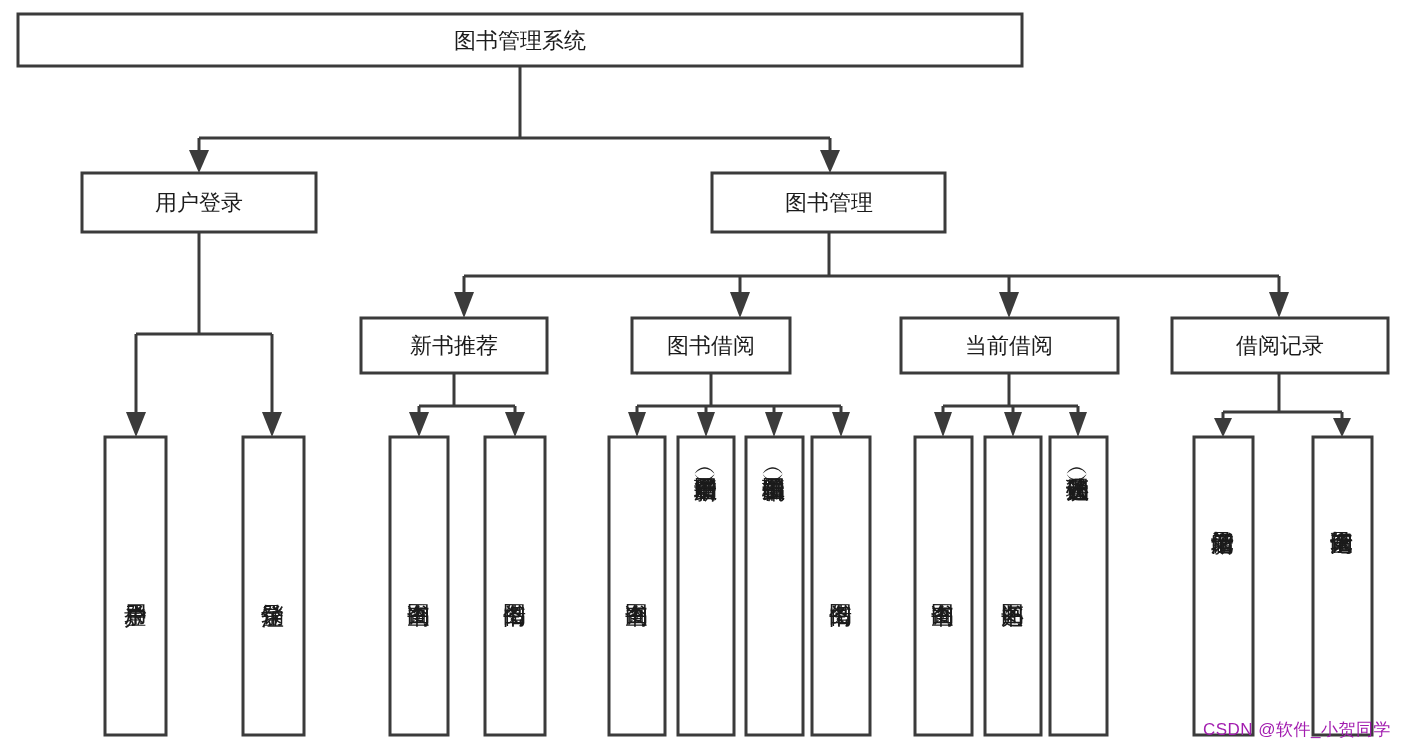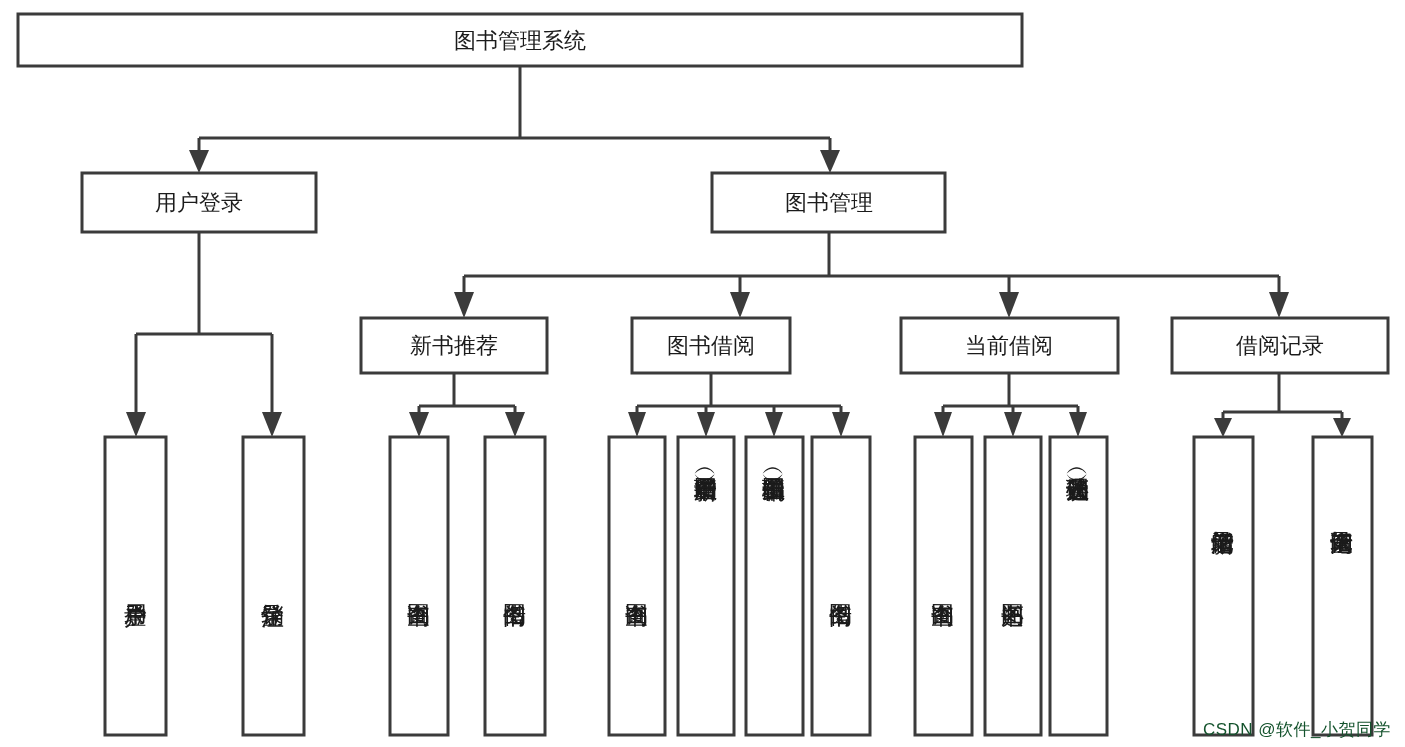--- a/index.html
+++ b/index.html
@@ -50,21 +50,21 @@
   .node-label-v {
     fill: #1b1b1b;
     font-family: "Liberation Sans", "DejaVu Sans", sans-serif;
     font-size: 23px;
     text-anchor: middle;
   }
   .watermark {
     position: absolute;
     right: 14px;
     bottom: 6px;
-    color: #14532d;
+    color: #a21caf;
     font-size: 17px;
     font-family: "Liberation Sans", "DejaVu Sans", sans-serif;
     white-space: nowrap;
     letter-spacing: 0.5px;
     pointer-events: none;
   }
 </style>
 </head>
 <body>
 

